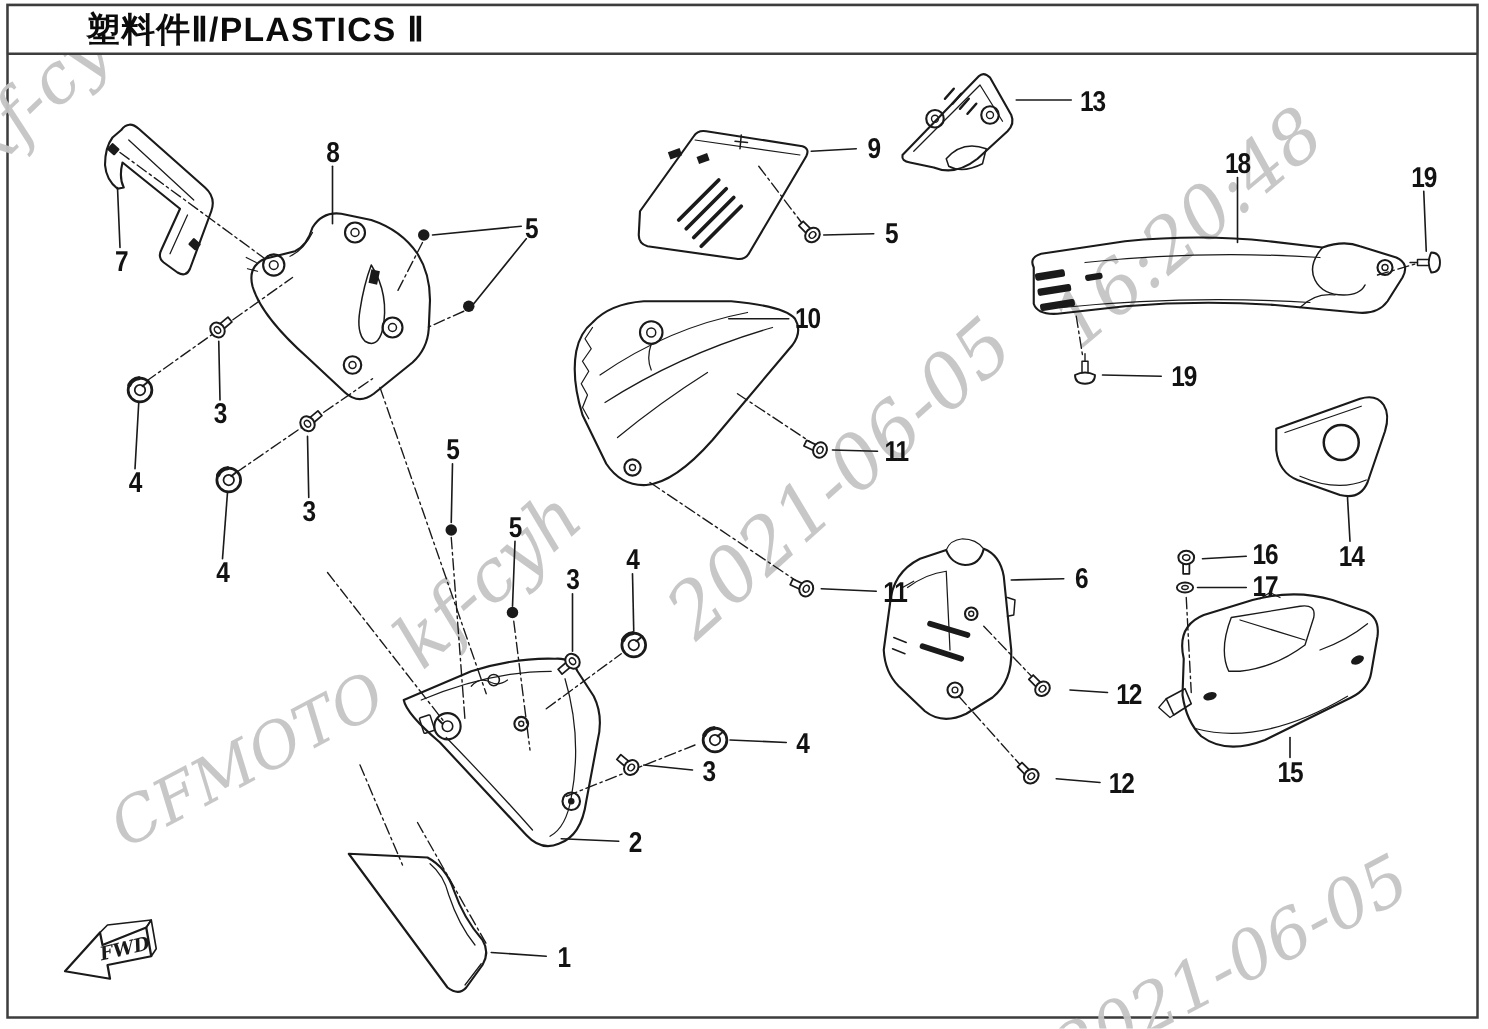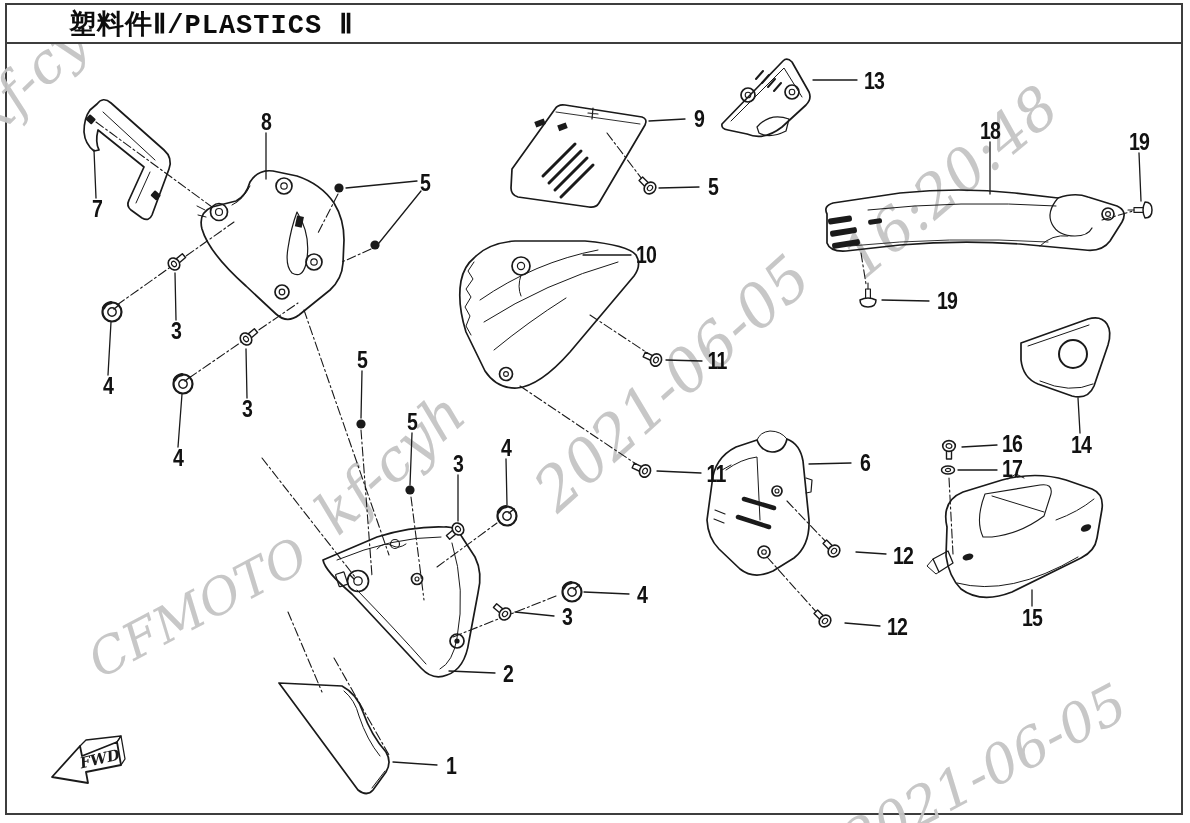--- a/index.html
+++ b/index.html
@@ -3,21 +3,21 @@
 <meta charset="utf-8">
 <style>
   html,body{margin:0;padding:0;background:#fff;}
   .page{position:relative;width:1190px;height:823px;background:#fff;overflow:hidden;
         font-family:"Liberation Sans",sans-serif;}
   .outer-frame{position:absolute;left:5px;top:3px;width:1178px;height:812px;
         border:2px solid #3d3d3d;box-sizing:border-box;z-index:0;}
   .titlebar{position:absolute;left:5px;top:3px;width:1178px;height:41px;
         border:2px solid #3d3d3d;box-sizing:border-box;background:#fff;
         display:flex;align-items:center;z-index:4;}
-  .title{margin-left:62px;font-size:27px;font-weight:bold;color:#0c0c0c;letter-spacing:1px;font-family:Liberation Mono, monospace;}
+  .title{margin-left:62px;font-size:27px;font-weight:bold;color:#0c0c0c;letter-spacing:1px;}
   .wm{position:absolute;color:#c5c5c5;font-family:"DejaVu Serif",serif;font-style:italic;
         white-space:nowrap;z-index:1;transform:translate(-50%,-50%) rotate(var(--r));opacity:.95;}
   svg.art{position:absolute;left:0;top:0;z-index:2;}
   .co{position:absolute;z-index:3;font-weight:bold;font-size:23px;color:#121212;
         transform:translate(-50%,-50%) scaleX(.85);letter-spacing:-1px;}
 </style>
 </head>
 <body>
 
 <div class="page">

